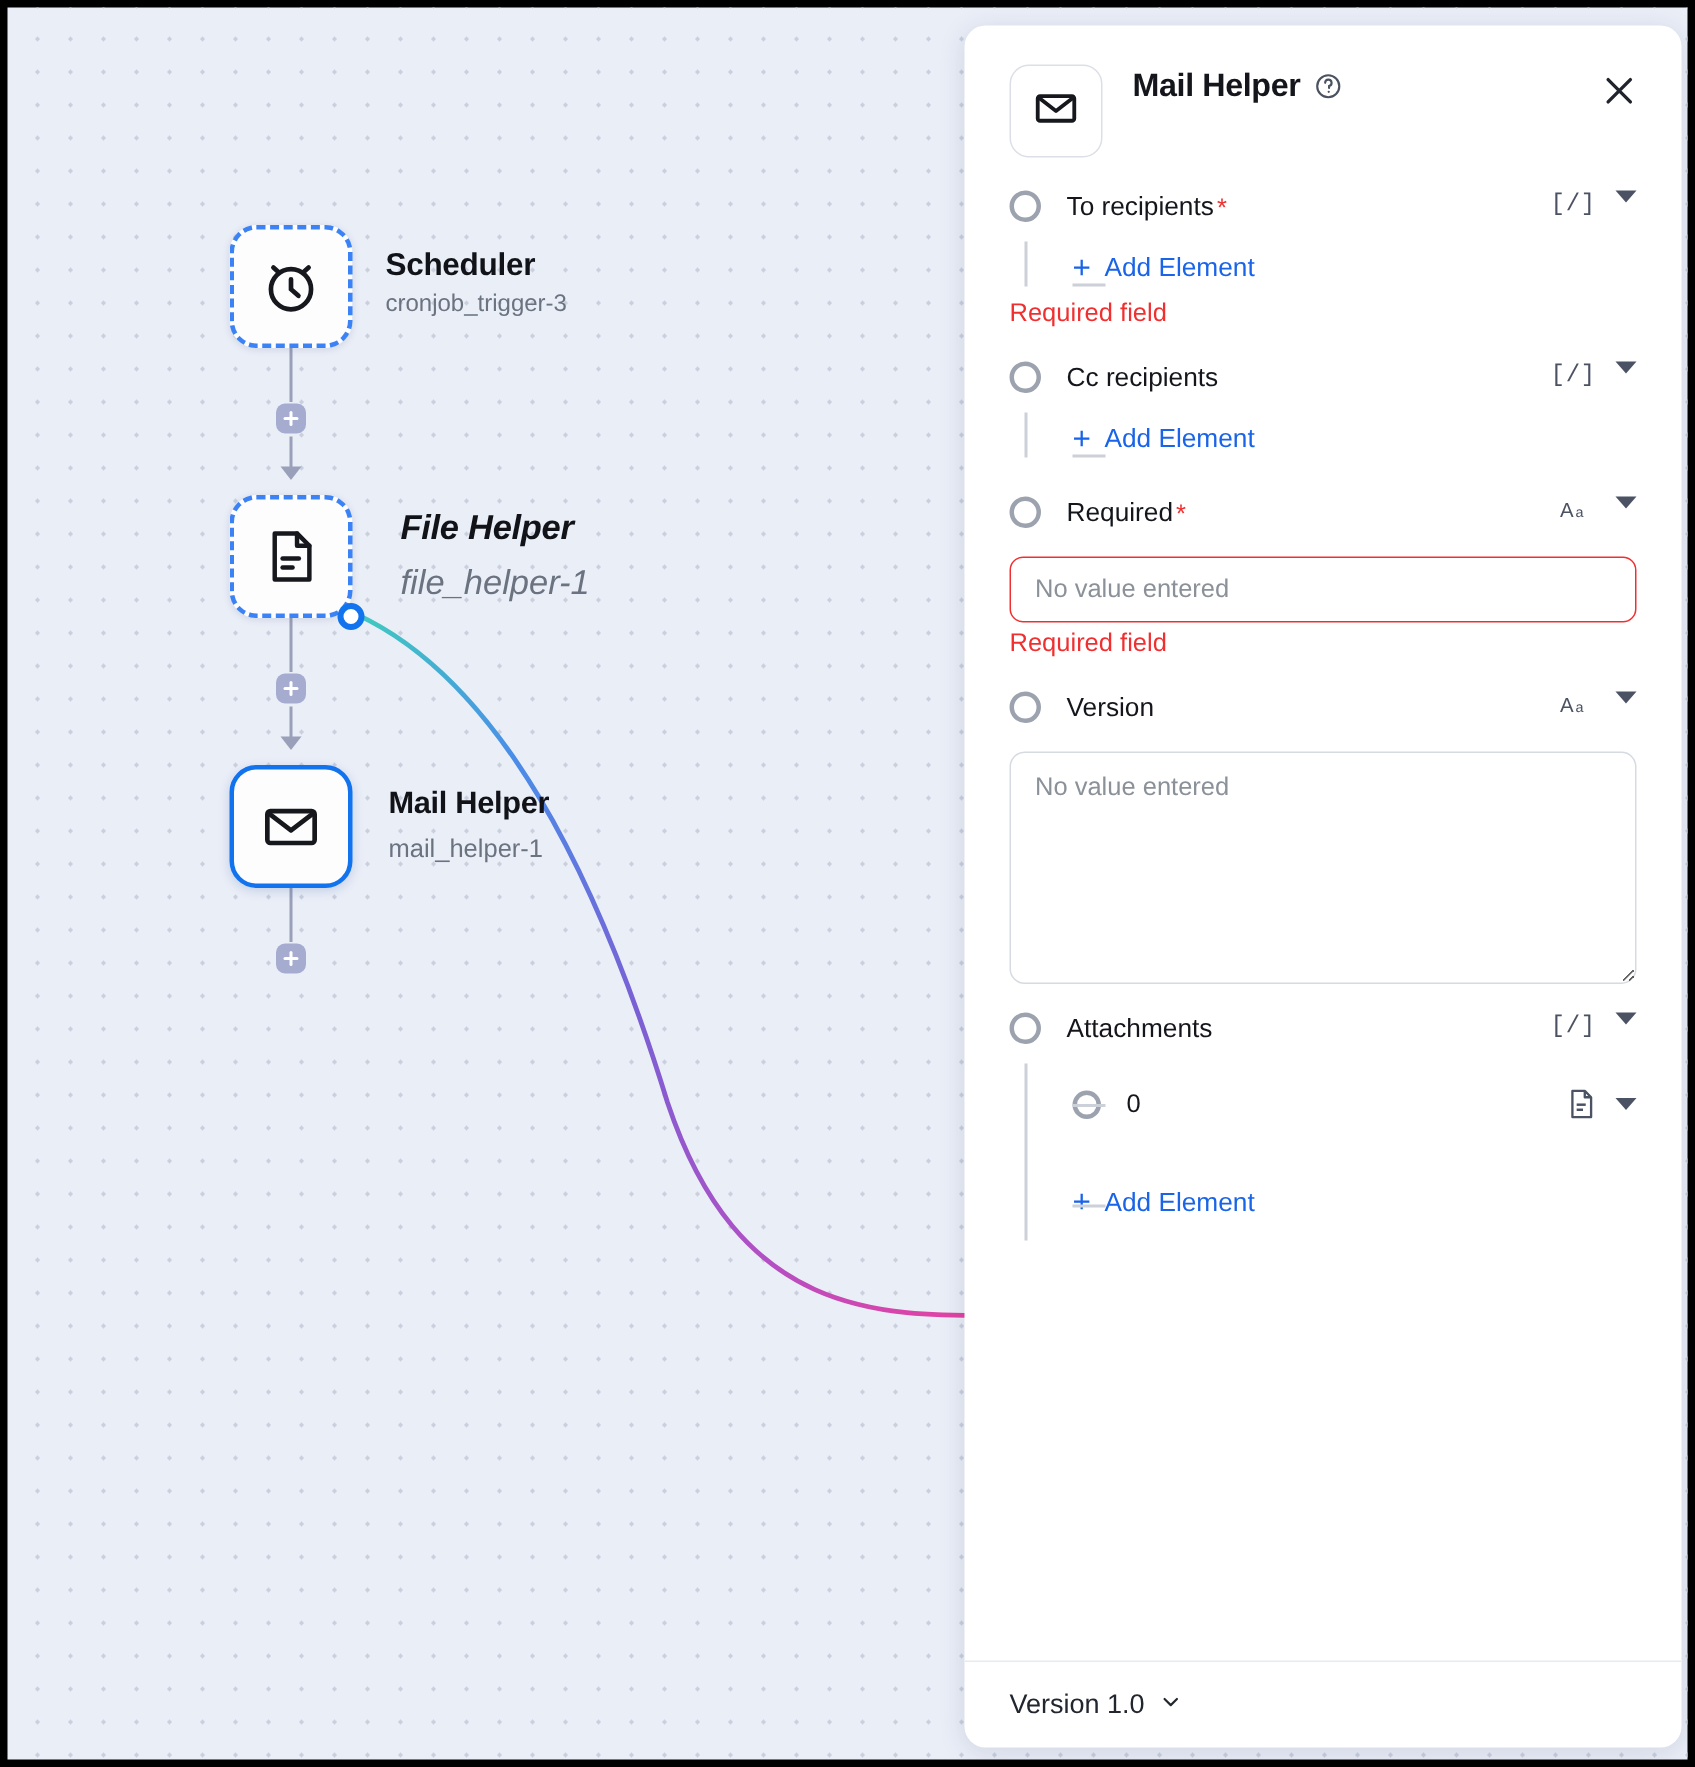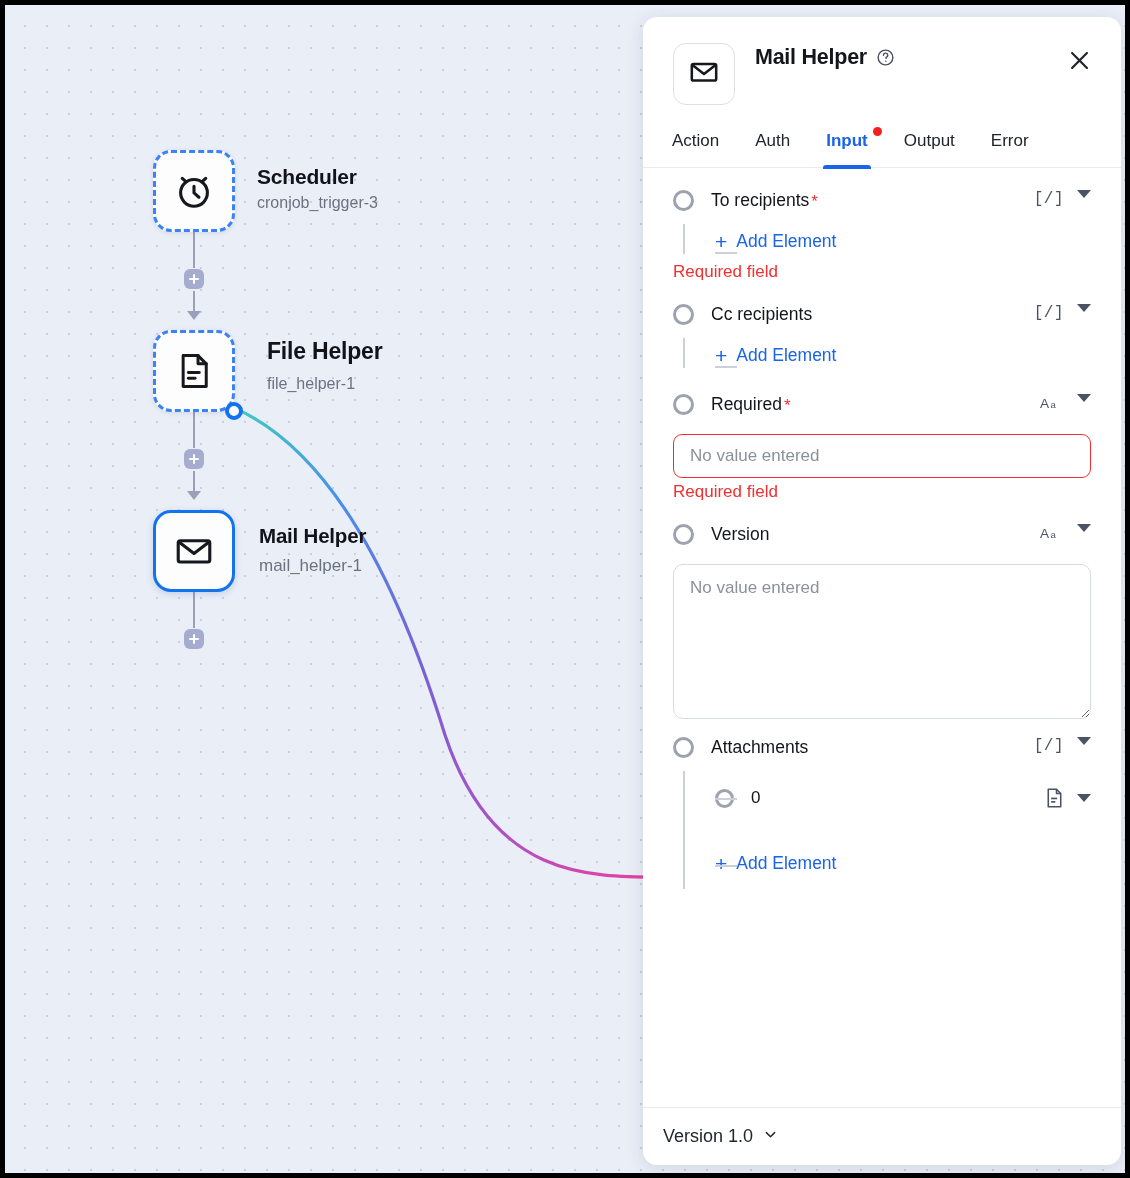--- a/index.html
+++ b/index.html
@@ -293,21 +293,21 @@
   }
   .txt-area::placeholder { color: #8b9199; }
 
   .field-gap { height: 22px; }
   .field-gap-sm { height: 14px; }
 
   
   .panel-foot {
     flex: 0 0 auto;
     border-top: 1px solid #e8eaee;
-    padding: 18px 20px;
+    padding: 18px 30px;
   }
   .version {
     display: inline-flex;
     align-items: center;
     gap: 10px;
     font-size: 18px;
     color: #22262e;
     cursor: pointer;
   }
 
@@ -365,23 +365,23 @@
       <span>
         <svg width="42" height="42" viewBox="0 0 24 24" fill="none" stroke="#16181d" stroke-width="1.7" stroke-linejoin="round" stroke-linecap="round">
           <path d="M5.8 3.2 H14.3 L19 7.9 V20.8 H5.8 Z"></path>
           <path d="M14.3 3.2 V7.9 H19"></path>
           <path d="M8.8 12.8 H15"></path>
           <path d="M8.8 16.2 H12.6"></path>
         </svg>
       </span>
       <div class="port" style="right:-11px; bottom:-11px;"></div>
     </div>
-    <div class="node-label" style="left:262px; top:333px;">
+    <div class="node-label" style="left:262px; top:333px;font-style:italic;">
       <div class="node-title" style="font-size:23px;">File Helper</div>
-      <div class="node-sub" style="font-size:16px; margin-top:10px;">file_helper-1</div>
+      <div class="node-sub" style="font-size:23px; margin-top:10px;">file_helper-1</div>
     </div>
 
     <div class="node solid" style="left:148px; top:505px;">
       <span>
         <svg width="44" height="44" viewBox="0 0 24 24" fill="none" stroke="#16181d" stroke-width="1.7" stroke-linejoin="round" stroke-linecap="round">
           <rect x="3.4" y="6.4" width="17.2" height="11.6" rx="1.1"></rect>
           <path d="M3.8 7.1 L12 13.4 L20.2 7.1"></path>
         </svg>
       </span>
     </div>
@@ -413,38 +413,20 @@
             </span>
           </div>
         </div>
         <div class="close-btn">
           <svg width="27" height="27" viewBox="0 0 24 24" fill="none" stroke="currentColor" stroke-width="2" stroke-linecap="round">
             <path d="M5.4 5.4 L18.6 18.6 M18.6 5.4 L5.4 18.6"></path>
           </svg>
         </div>
       </div>
 
-      <div class="tabs">
-        <div class="tab">
-          <span>Action</span>
-        </div>
-        <div class="tab">
-          <span>Auth</span>
-        </div>
-        <div class="tab active">
-          <span>Input</span>
-          <span class="dot"></span>
-        </div>
-        <div class="tab">
-          <span>Output</span>
-        </div>
-        <div class="tab">
-          <span>Error</span>
-        </div>
-      </div>
 
       <div class="panel-body">
 
         <div class="field">
           <div class="field-row">
             <span class="ring"></span>
             <span class="field-name"><span>To recipients</span><span class="req-star">*</span></span>
             <span class="field-spacer"></span>
             <span class="type-tag">[/]</span>
             <span class="caret"></span>

